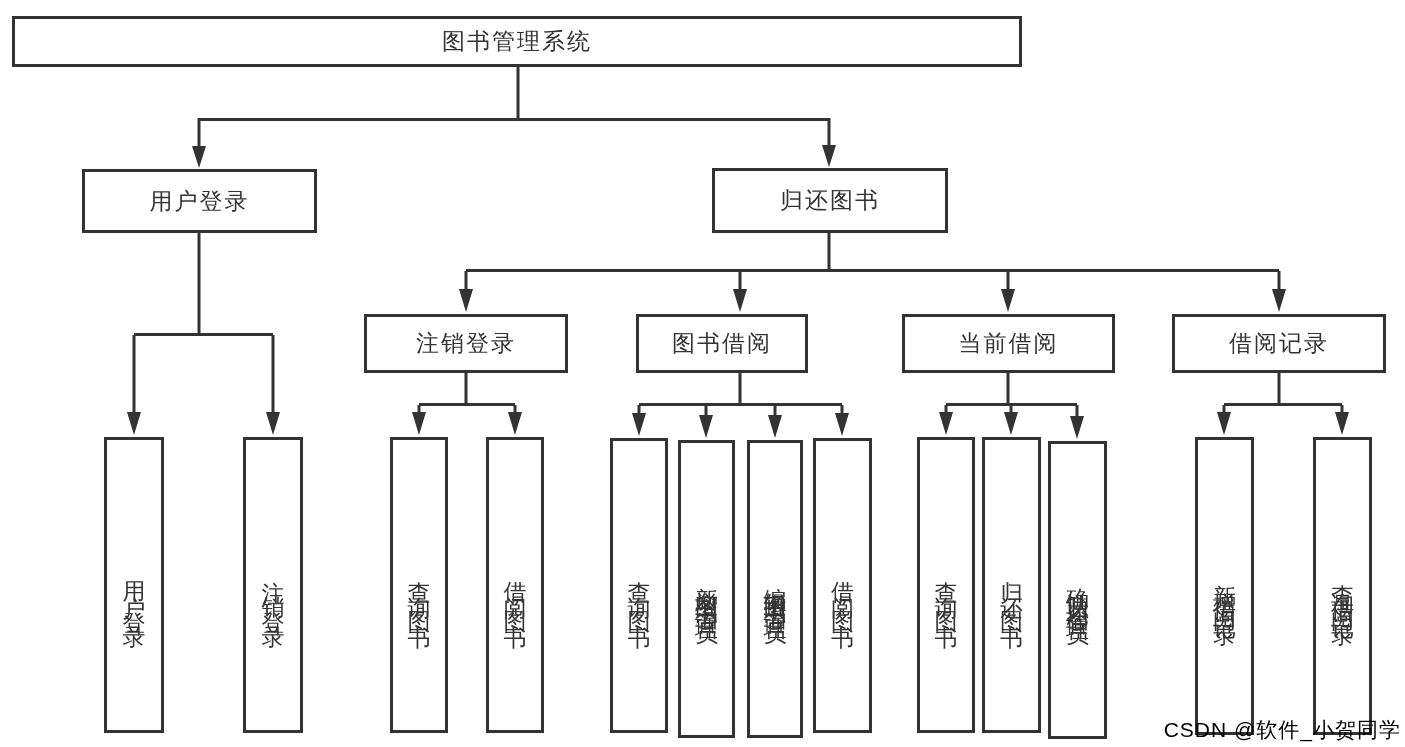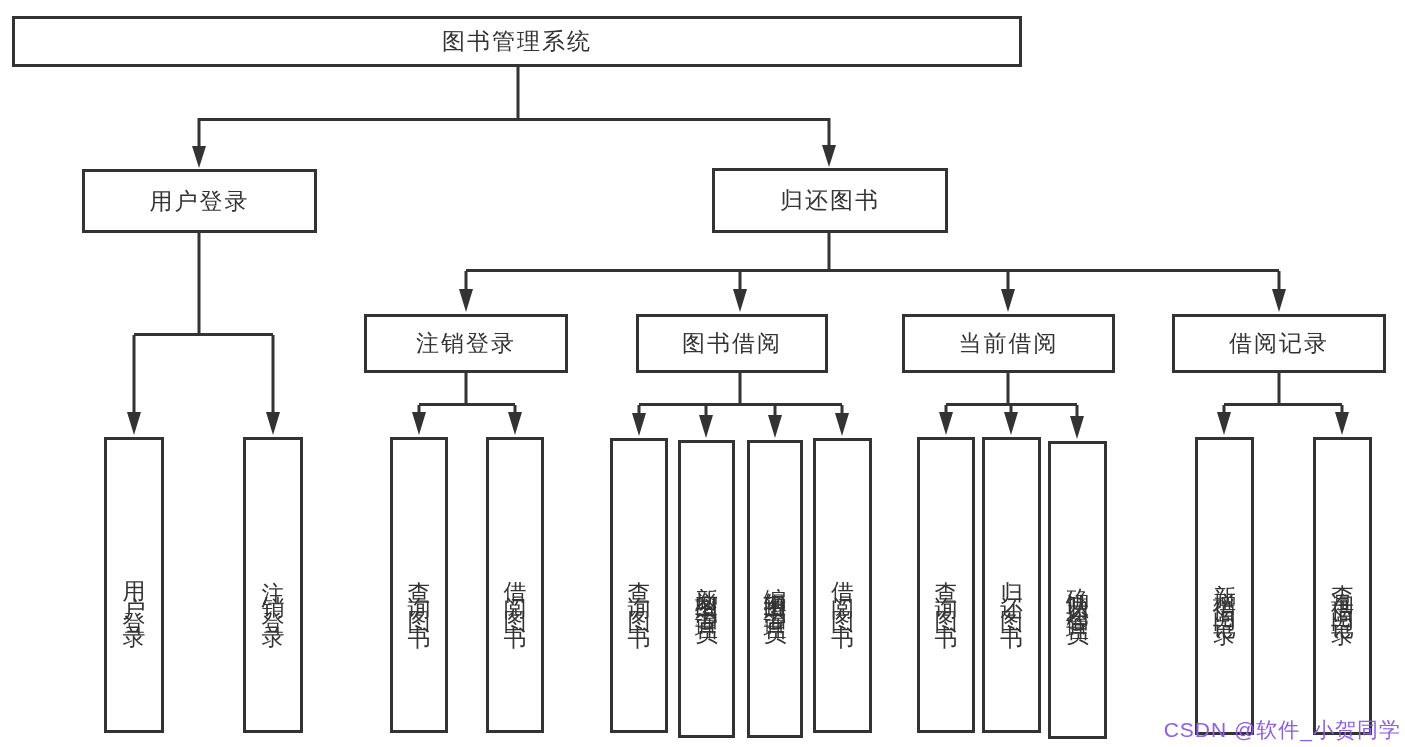--- a/index.html
+++ b/index.html
@@ -50,21 +50,21 @@
   }
   .ls15 { letter-spacing: 15px; padding-top: 15px; }
   .ls8  { letter-spacing: 8px;  padding-top: 8px; }
   .ls5  { letter-spacing: 5px;  padding-top: 5px; }
   .watermark {
     position: absolute;
     right: 4px;
     top: 716px;
     z-index: 2;
     font-size: 21px;
-    color: #8b5cf6;
+    color: #000000;
     letter-spacing: 1px;
     white-space: nowrap;
   }
 </style>
 </head>
 <body>
 
 <div class="canvas">
 
   <svg class="connectors" viewBox="0 0 1405 747" xmlns="http://www.w3.org/2000/svg">
@@ -131,21 +131,21 @@
   <div class="hnode" style="left:82px; top:169px; width:235px; height:64px;">
     <span>用户登录</span>
   </div>
   <div class="hnode" style="left:712px; top:168px; width:236px; height:65px;">
     <span>归还图书</span>
   </div>
 
   <div class="hnode" style="left:364px; top:314px; width:204px; height:59px;">
     <span>注销登录</span>
   </div>
-  <div class="hnode" style="left:636px; top:314px; width:192px; height:59px;">
+  <div class="hnode" style="left:636px; top:314px; width:172px; height:59px;">
     <span>图书借阅</span>
   </div>
   <div class="hnode" style="left:902px; top:314px; width:213px; height:59px;text-align:right;">
     <span>当前借阅</span>
   </div>
   <div class="hnode" style="left:1172px; top:314px; width:214px; height:59px;">
     <span>借阅记录</span>
   </div>
 
   <div class="leaf" style="left:104px; top:437px; width:60px; height:296px;">

